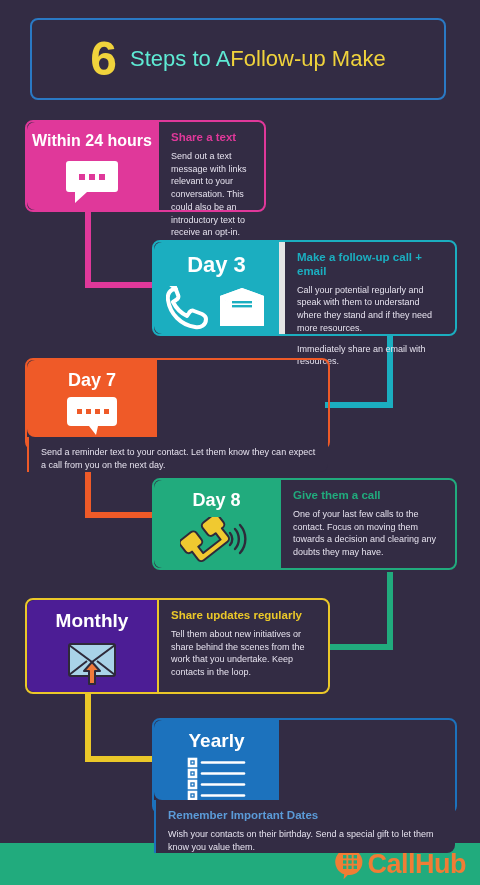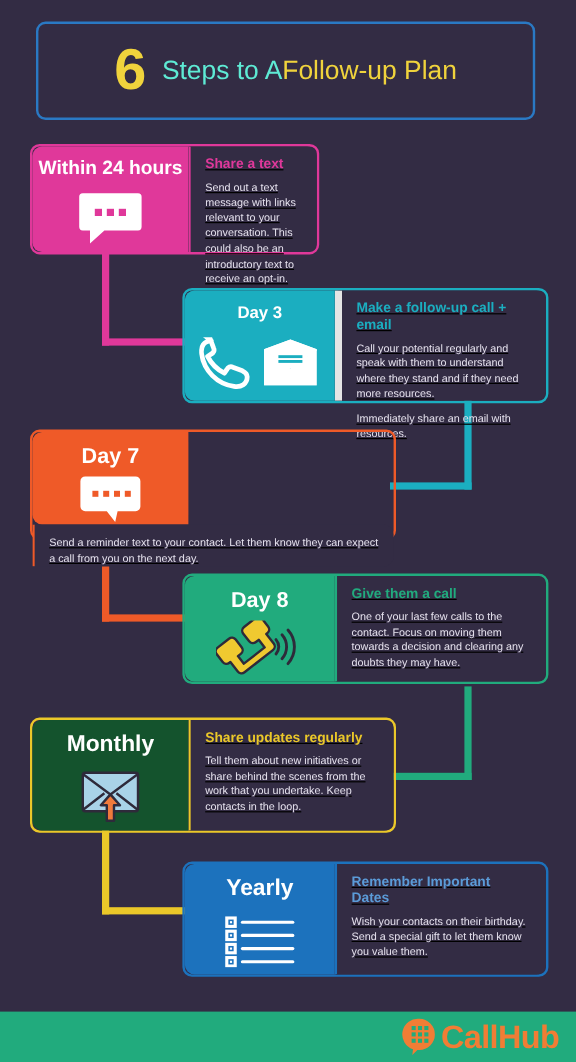--- a/index.html
+++ b/index.html
@@ -41,21 +41,20 @@
     color:#ffffff;font-weight:bold;font-size:16px;text-align:center;
     margin-bottom:4px;white-space:nowrap;
   }
   .card .left .ico{flex:1;display:flex;align-items:center;justify-content:center;}
   .card .right{
     box-sizing:border-box;
     background:#332c44;
     border-radius:0 8px 8px 0;
     padding:9px 12px 0 12px;
     flex:1;
-    text-decoration:underline;
   }
   .card .right .hd{font-size:11.5px;font-weight:bold;margin:0 0 5px 0;line-height:1.2;}
   .card .right .bd{color:#e6e2ee;font-size:9px;line-height:1.42;margin:0;}
   .card .right .bd + .bd{margin-top:8px;}
 
   
   .c1{border:2px solid #e0389a;}
   .c1 .left{background:#e0389a;}
   .c1 .right{border-left:2px solid #e0389a;}
   .c1 .hd{color:#e0389a;}
@@ -69,25 +68,25 @@
   .c3 .left{background:#ef5a28;}
   .c3 .right{border-left:2px solid #ef5a28;}
   .c3 .hd{color:#ef5a28;}
 
   .c4{border:2px solid #21ab7d;}
   .c4 .left{background:#21ab7d;}
   .c4 .right{border-left:2px solid #21ab7d;}
   .c4 .hd{color:#21ab7d;}
 
   .c5{border:2px solid #ebc829;}
-  .c5 .left{background:#14532d;}
+  .c5 .left{background:#4c1d95;}
   .c5 .right{border-left:2px solid #ebc829;}
   .c5 .hd{color:#ebc829;}
 
-  .c6{border:2px solid #1c72bd;}
+  .c6{border:2px solid #1c72bd;flex-direction:column;}
   .c6 .left{background:#1c72bd;}
   .c6 .right{border-left:2px solid #1c72bd;}
   .c6 .hd{color:#5b9bd8;}
 
   
   .footer{
     position:absolute;left:0;bottom:0;width:480px;height:42px;
     background:#21ab7d;display:flex;align-items:center;justify-content:flex-end;
     padding-right:14px;box-sizing:border-box;
   }
@@ -95,21 +94,21 @@
   .logo-txt{color:#f07d35;font-size:27px;font-weight:bold;letter-spacing:-0.5px;margin-left:2px;}
 </style>
 </head>
 <body>
 
 <div id="page">
 
   <div class="header-box">
     <span class="hdr-num">6</span>
     <span class="hdr-t1">Steps to A </span>
-    <span class="hdr-t2">Follow-up Plan</span>
+    <span class="hdr-t2">Follow-up Make</span>
   </div>
 
   <div class="conn" style="left:85px;top:210px;width:6px;height:78px;background:#e0389a;"></div>
   <div class="conn" style="left:85px;top:282px;width:80px;height:6px;background:#e0389a;"></div>
 
   <div class="conn" style="left:387px;top:330px;width:6px;height:78px;background:#1baec0;"></div>
   <div class="conn" style="left:325px;top:402px;width:68px;height:6px;background:#1baec0;"></div>
 
   <div class="conn" style="left:85px;top:448px;width:6px;height:70px;background:#ef5a28;"></div>
   <div class="conn" style="left:85px;top:512px;width:80px;height:6px;background:#ef5a28;"></div>
@@ -133,21 +132,21 @@
       </div>
     </div>
     <div class="right">
       <p class="hd">Share a text</p>
       <p class="bd">Send out a text message with links relevant to your conversation. This could also be an introductory text to receive an opt-in.</p>
     </div>
   </div>
 
   <div class="card c2" style="left:152px;top:240px;width:305px;height:96px;">
     <div class="left" style="width:125px;">
-      <div class="lbl" style="font-size:14px;">Day 3</div>
+      <div class="lbl" style="font-size:22px;">Day 3</div>
       <div class="ico">
         <svg width="102" height="44" viewBox="0 0 102 44" aria-hidden="true">
           <path d="M10 3 c-6 0 -9 5 -8 11 c2 14 13 25 27 27 c6 1 11 -2 11 -8 c0 -3 -2 -4 -4 -5 l-8 -3 c-2 -1 -4 0 -5 2 l-2 3 c-6 -3 -11 -8 -14 -14 l3 -2 c2 -1 3 -3 2 -5 l-3 -8 c-1 -2 -2 -3 -5 -3 z" fill="none" stroke="#ffffff" stroke-width="4" stroke-linejoin="round"></path>
           <path d="M54 10 l22 -8 l22 8 v30 h-44 z" fill="#ffffff"></path>
           <path d="M54 10 l22 16 l22 -16" fill="#1baec0"></path>
           <path d="M54 11 l22 15 l22 -15 v-1 l-22 -8 l-22 8 z" fill="#ffffff"></path>
           <rect x="62" y="12" width="28" height="14" rx="2" fill="#ffffff"></rect>
           <rect x="66" y="15" width="20" height="2.4" fill="#1baec0"></rect>
           <rect x="66" y="19" width="20" height="2.4" fill="#1baec0"></rect>
           <path d="M54 40 l18 -13 l4 3 l4 -3 l18 13 z" fill="#ffffff"></path>

